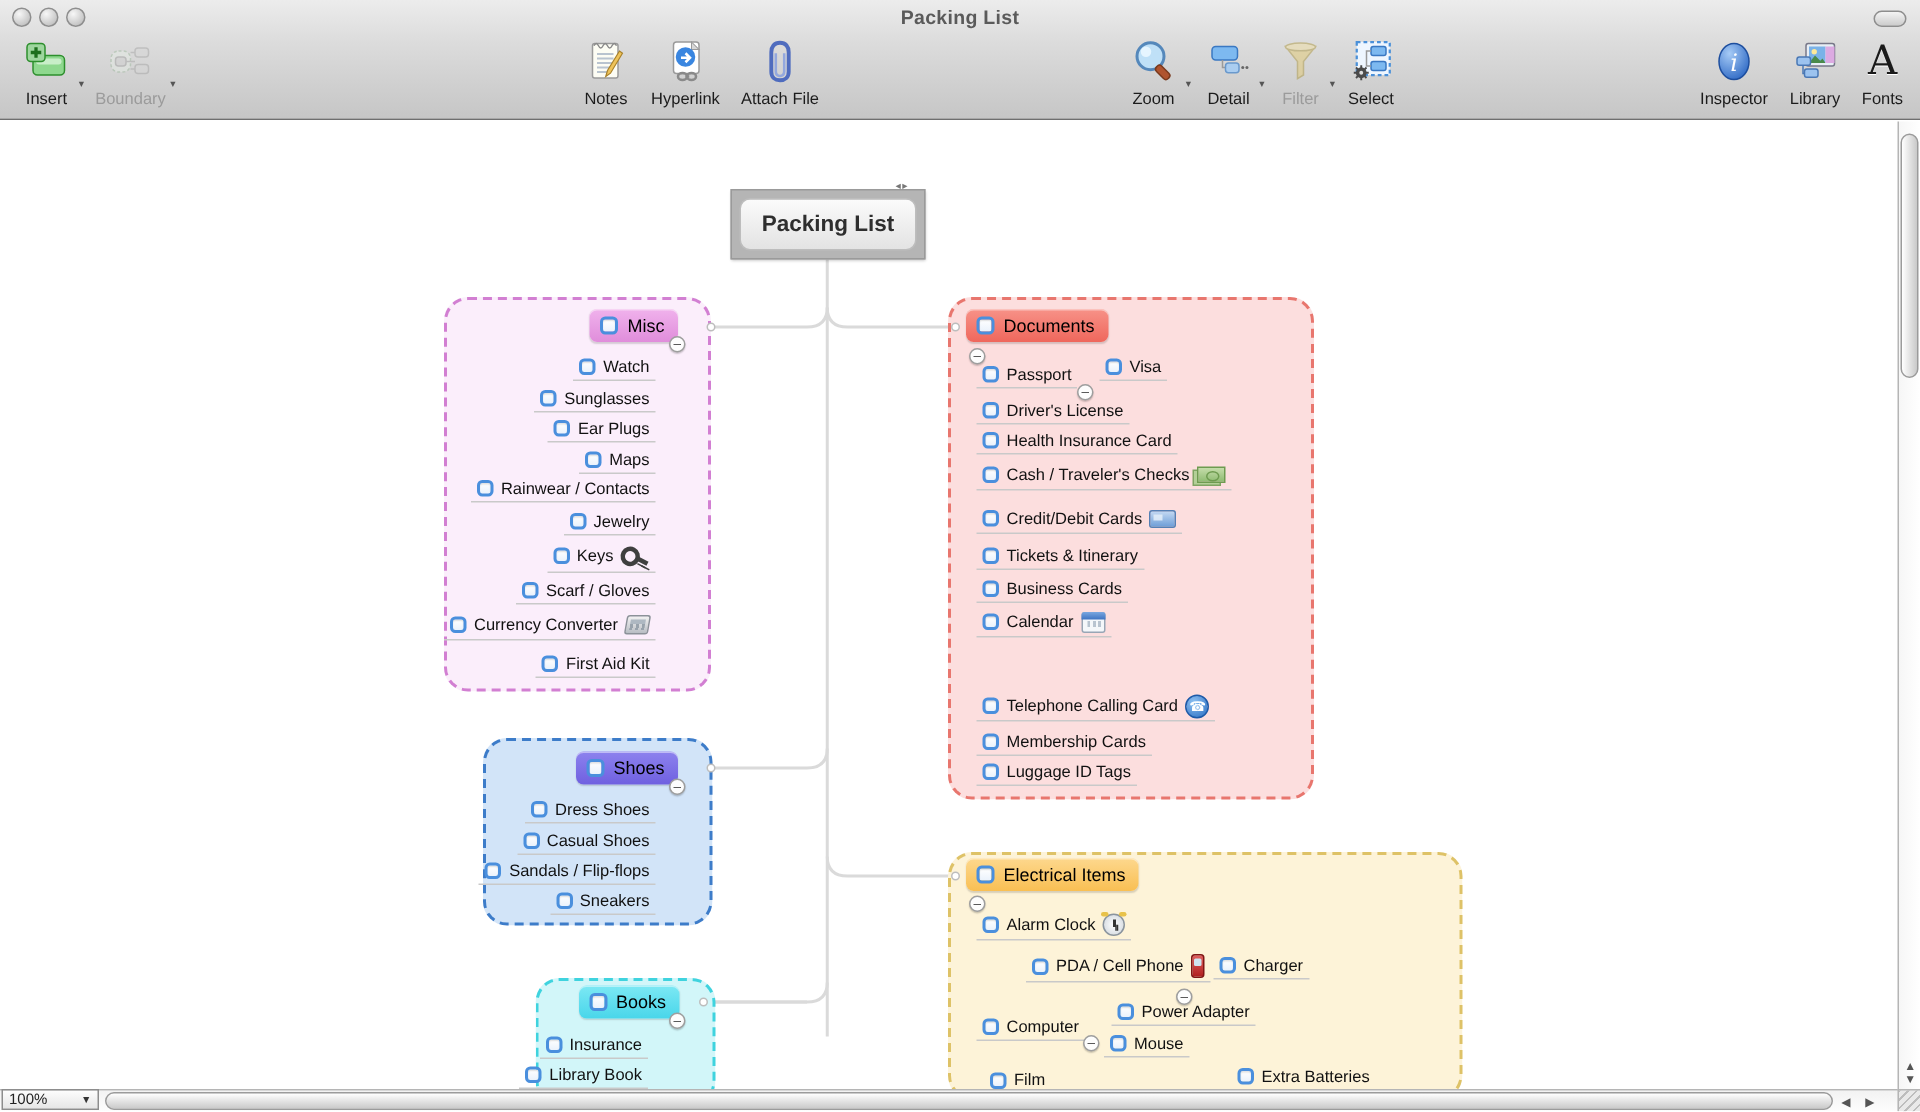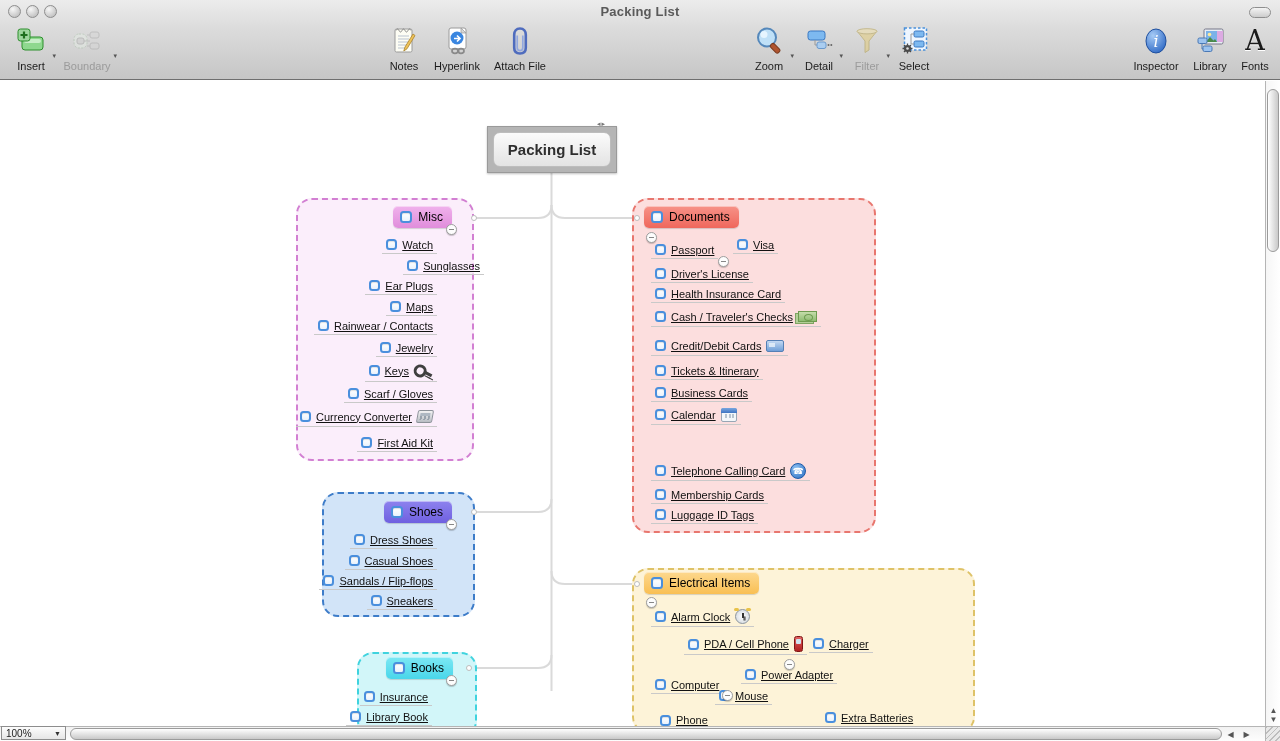--- a/index.html
+++ b/index.html
@@ -42,21 +42,21 @@
   
   .boundary { border-style:dashed; border-width:2px; border-radius:16px; }
 
   
   .topic { height:22px; display:flex; align-items:center; gap:6px; padding:0 9px 0 7px;
     border-radius:5px; font-size:12px; color:#000; white-space:nowrap;
     box-shadow:inset 0 1px 0 rgba(255,255,255,.45), 0 1px 1px rgba(0,0,0,.15); }
 
   
   .row { display:flex; align-items:center; gap:5px; height:16px; padding:0 4px 2px 4px;
-    border-bottom:1px solid #c9c9c9; font-size:11px; color:#111; white-space:nowrap;text-decoration:underline; }
+    border-bottom:1px solid #c9c9c9; font-size:11px; color:#111; white-space:nowrap; }
   .cb { flex:none; width:11px; height:11px; border:2px solid #4a8fdd; border-radius:3.5px;
     background:linear-gradient(#ffffff,#eaf2fc); box-shadow:inset 0 1px 1px rgba(0,0,0,.12); }
   .cb.big { width:12px; height:12px; }
 
   
   .badge { width:11px; height:11px; border-radius:50%; background:#fdfdfd; border:1px solid #9e9e9e;
     font-size:9px; line-height:8px; text-align:center; color:#444; box-shadow:0 1px 1px rgba(0,0,0,.2); }
   .dot { width:6px; height:6px; border-radius:50%; background:#fff; border:1px solid #bdbdbd; }
 
   
@@ -308,21 +308,21 @@
       <span class="cb big"></span>
       <span>Misc</span>
     </div>
     <div class="badge" style="left:446px;top:143px">–</div>
     <div class="dot" style="left:471px;top:134px"></div>
 
     <div class="row" style="right:828px;top:157px">
         <span class="cb"></span>
         <span>Watch</span>
       </div>
-    <div class="row" style="right:781px;top:178px">
+    <div class="row" style="right:828px;top:178px">
         <span class="cb"></span>
         <span>Sunglasses</span>
       </div>
     <div class="row" style="right:828px;top:198px">
         <span class="cb"></span>
         <span>Ear Plugs</span>
       </div>
     <div class="row" style="right:828px;top:219px">
         <span class="cb"></span>
         <span>Maps</span>
@@ -476,28 +476,28 @@
       </div>
     <div class="badge" style="left:784px;top:578px">–</div>
     <div class="row" style="left:651px;top:597px">
         <span class="cb"></span>
         <span>Computer</span>
       </div>
     <div class="row" style="left:741px;top:587px">
         <span class="cb"></span>
         <span>Power Adapter</span>
       </div>
-    <div class="row" style="left:715px;top:608px">
+    <div class="row" style="left:736px;top:608px">
         <span class="cb"></span>
         <span>Mouse</span>
       </div>
     <div class="badge" style="left:722px;top:609px">–</div>
     <div class="row" style="left:656px;top:632px;border-bottom:none">
         <span class="cb"></span>
-        <span>Phone</span>
+        <span>Film</span>
       </div>
     <div class="row" style="left:821px;top:630px">
         <span class="cb"></span>
         <span>Extra Batteries</span>
       </div>
   </div>
 
   <div class="vtrack">
     <div class="vthumb"></div>
     <div class="varrows"><span>▲</span><br><span>▼</span></div>

